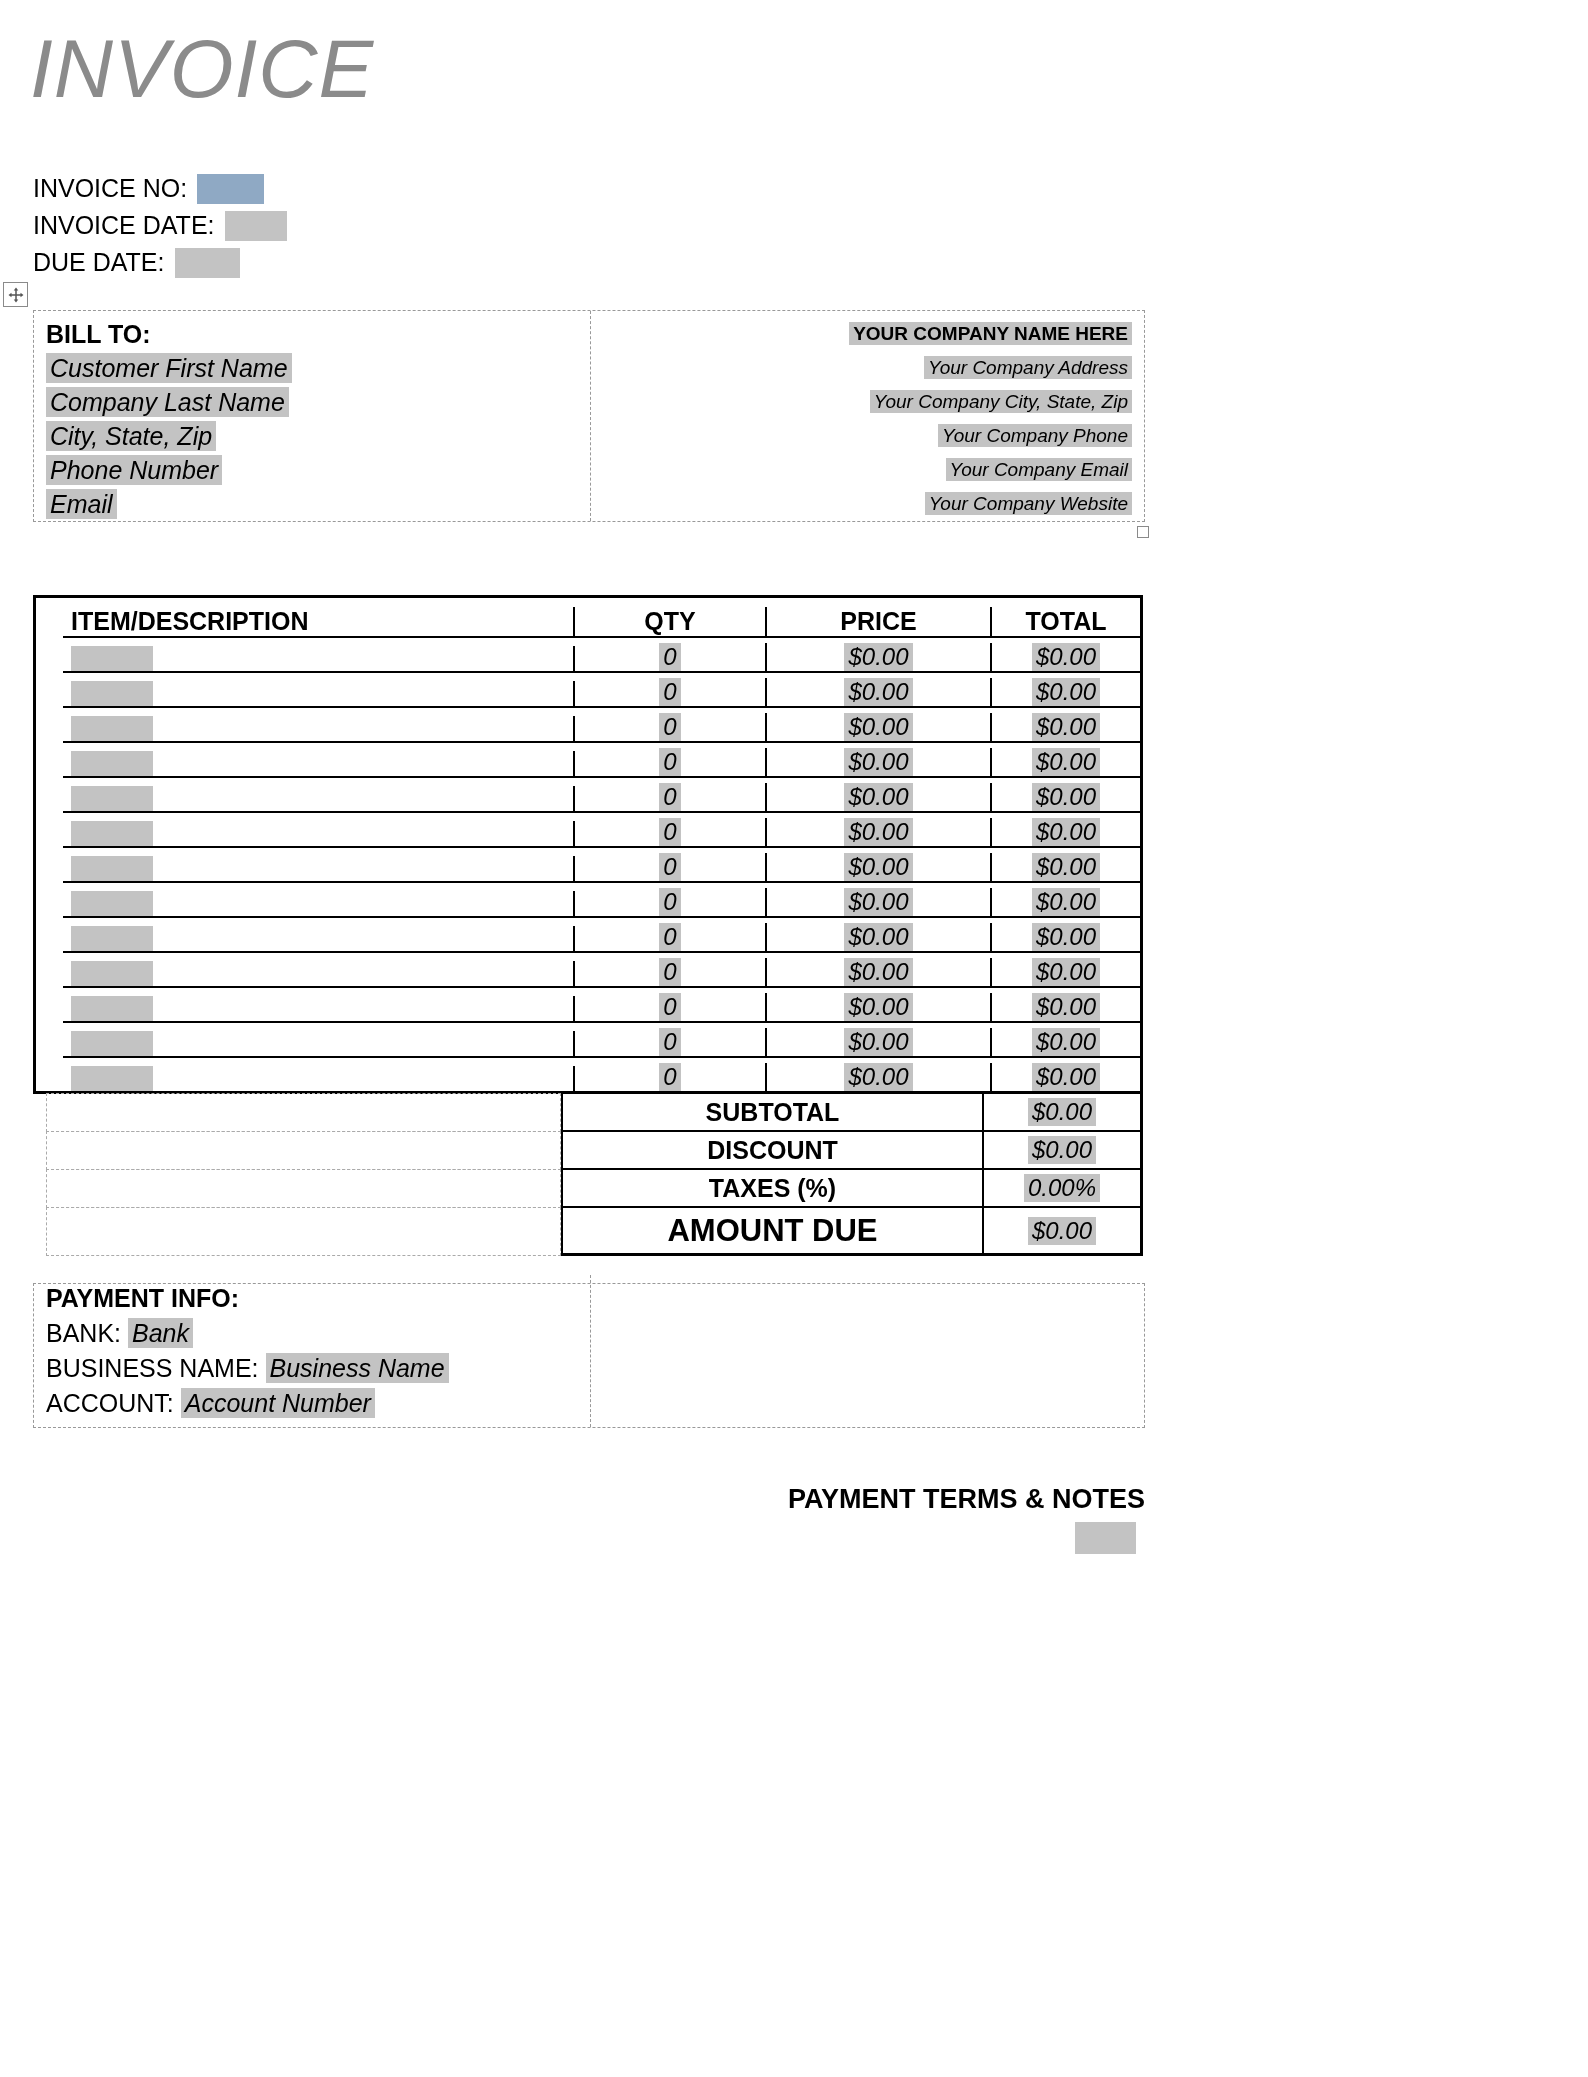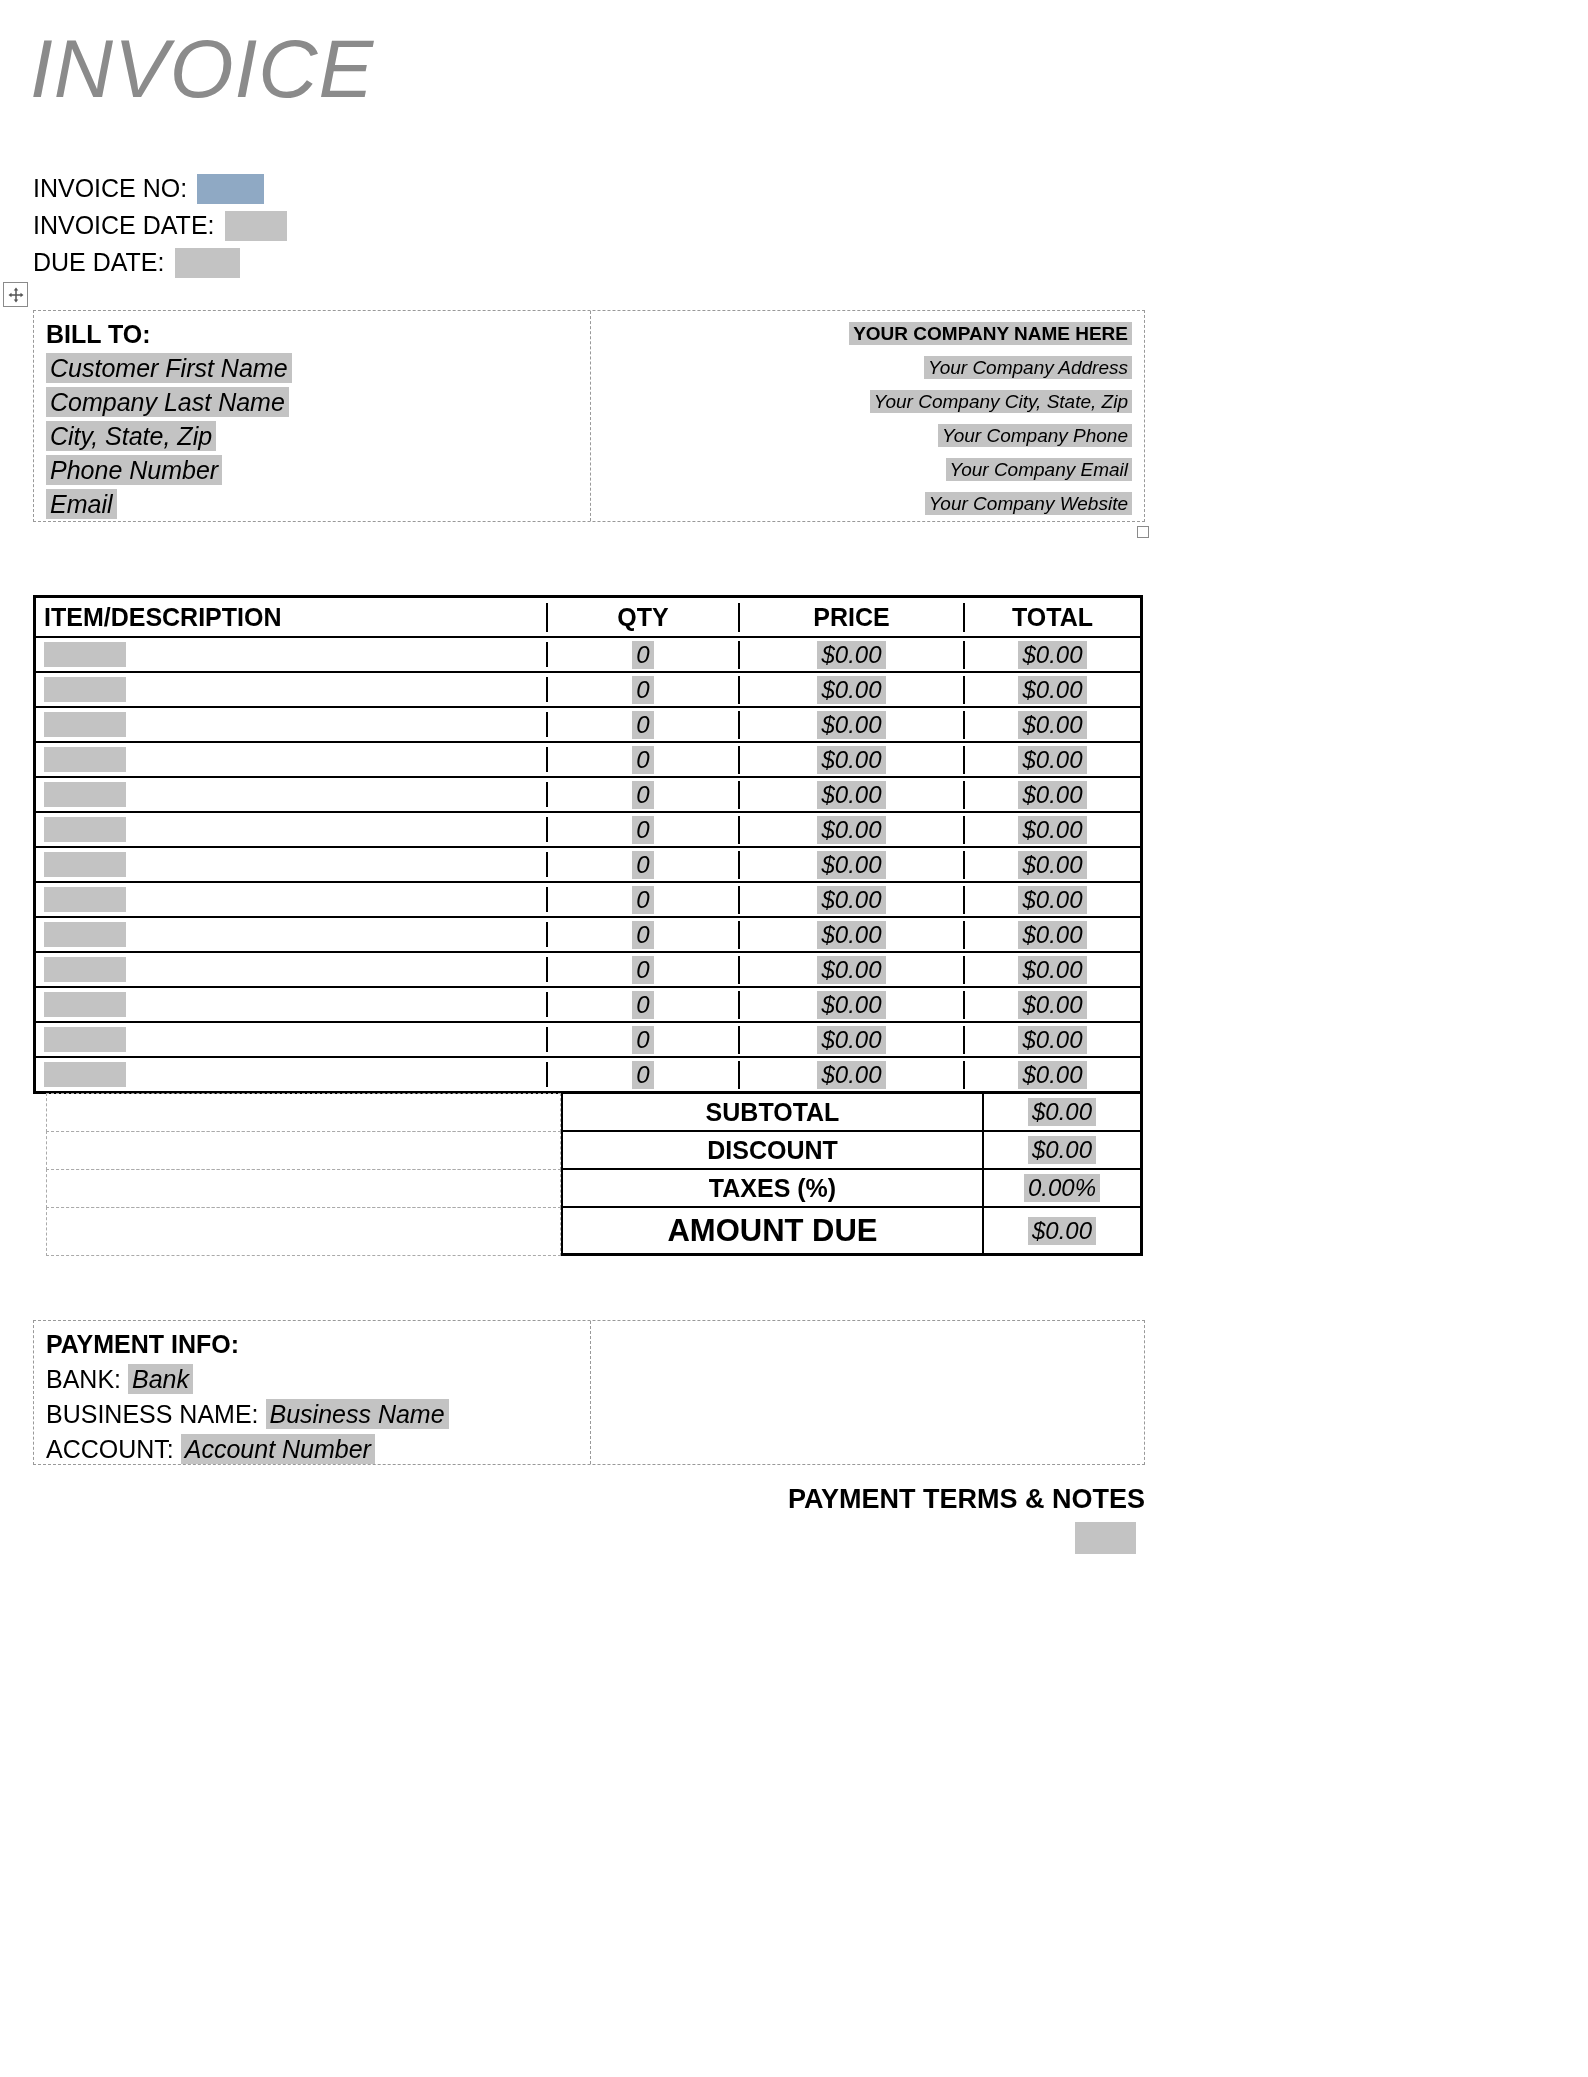--- a/index.html
+++ b/index.html
@@ -35,21 +35,21 @@
             border:1px dashed #999; display:flex; }
   .billto-left { width:557px; border-right:1px dashed #999; padding:6px 12px;
                  font-size:25px; line-height:34px; }
   .billto-right { flex:1; padding:6px 12px; font-size:19px; line-height:34px; text-align:right; }
   .resize-handle { position:absolute; right:-5px; bottom:-17px; width:12px; height:12px;
                    border:1px solid #8a8a8a; background:#fff; }
 
   
   .items { position:absolute; left:33px; top:595px; width:1110px; }
   .table-main { border:3px solid #000; }
-  .trow { display:flex; align-items:center; }
+  .trow { display:flex; align-items:flex-end;margin-left:27px; }
   .header-row { height:38px; font-weight:bold; font-size:25px; }
   .item-row { height:35px; border-top:2px solid #000; font-size:24px; }
   .c { display:flex; align-items:center; justify-content:center; }
   .c-desc { width:512px; border-right:2px solid #000; justify-content:flex-start; padding:0 8px; }
   .c-qty  { width:192px; border-right:2px solid #000; }
   .c-price{ width:225px; border-right:2px solid #000; }
   .c-total{ flex:1; }
   .desc-blank { width:82px; height:25px; background:#c3c3c3; }
   .val { font-style:italic; background:#c3c3c3; padding:0 4px; }
 
@@ -59,22 +59,22 @@
   .sum-empty { width:515px; border:1px dashed #aaa; margin-top:-1px; }
   .sum-label { width:423px; border-left:2px solid #000; border-right:2px solid #000;
                border-bottom:2px solid #000; display:flex; align-items:center;
                justify-content:center; font-weight:bold; font-size:25px; }
   .sum-big .sum-label { font-size:31px; }
   .sum-value { flex:1; border-right:3px solid #000; border-bottom:2px solid #000;
                display:flex; align-items:center; justify-content:center; }
   .sum-last .sum-label, .sum-last .sum-value { border-bottom:3px solid #000; }
 
   
-  .payment { position:absolute; left:33px; top:1320px; width:1112px; height:145px;
-             border:1px dashed #999; display:flex; }
+  .payment { position:absolute; left:33px; top:1283px; width:1112px; height:145px;
+             border:1px dashed #999; display:flex;align-items:flex-end; }
   .payment-left { width:557px; border-right:1px dashed #999; padding:6px 12px;
                   font-size:25px; line-height:35px; }
   .payment-right { flex:1; }
 
   
   .terms { position:absolute; top:1484px; left:33px; width:1112px; text-align:right;
            font-size:27px; font-weight:bold; }
   .terms-blank { position:absolute; top:1522px; left:1075px; width:61px; height:32px;
                  background:#c3c3c3; }
 </style>

